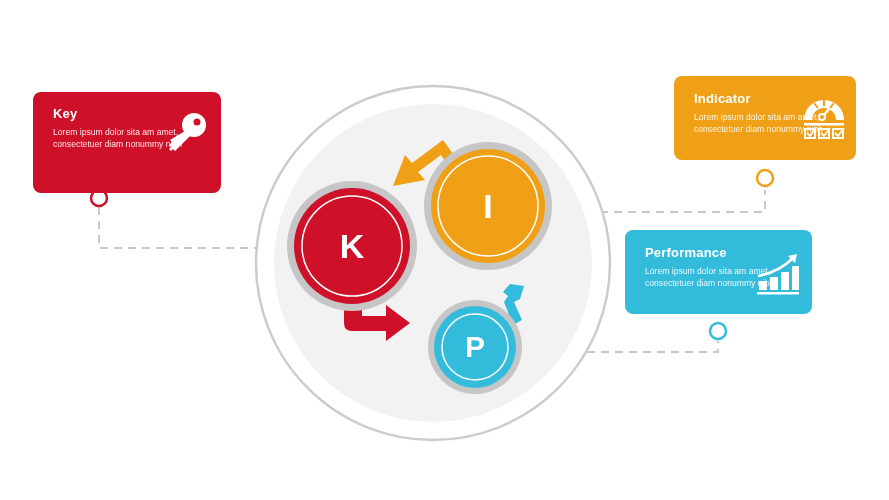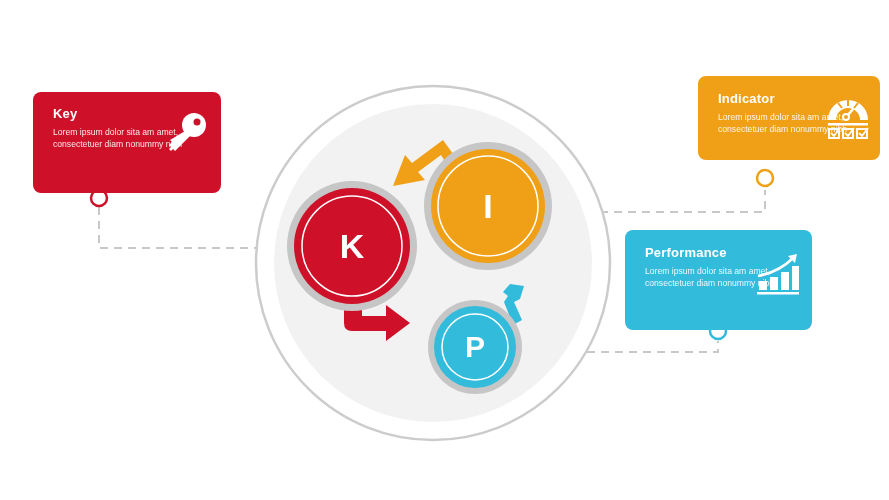--- a/index.html
+++ b/index.html
@@ -5,24 +5,24 @@
   html, body { margin: 0; padding: 0; background: #ffffff; }
   body { width: 889px; height: 500px; position: relative; overflow: hidden;
          font-family: "Liberation Sans", "DejaVu Sans", sans-serif; }
   .canvas { position: absolute; left: 0; top: 0; width: 889px; height: 500px; }
   .card { position: absolute; border-radius: 8px; color: #fff; box-sizing: border-box; }
   .card .title { position: absolute; font-weight: bold; font-size: 13px; letter-spacing: 0.2px; }
   .card .desc { position: absolute; font-size: 8.6px; line-height: 12px; color: rgba(255,255,255,0.9); width: 130px; }
   #card-key { left: 33px; top: 92px; width: 188px; height: 101px; background: #cf1029; }
   #card-key .title { left: 20px; top: 14px; }
   #card-key .desc { left: 20px; top: 34px; }
-  #card-ind { left: 674px; top: 76px; width: 182px; height: 84px; background: #f0a017; margin-left: 24px; }
+  #card-ind { left: 674px; top: 76px; width: 182px; height: 84px; background: #f0a017; }
   #card-ind .title { left: 20px; top: 15px; }
   #card-ind .desc { left: 20px; top: 35px; }
-  #card-perf { left: 625px; top: 230px; width: 187px; height: 100px; background: #33bbdc; }
+  #card-perf { left: 625px; top: 230px; width: 187px; height: 84px; background: #33bbdc; }
   #card-perf .title { left: 20px; top: 15px; }
   #card-perf .desc { left: 20px; top: 35px; }
 </style>
 </head>
 <body>
 
 <div class="canvas">
 
   <svg width="889" height="500" style="position:absolute;left:0;top:0">
 

